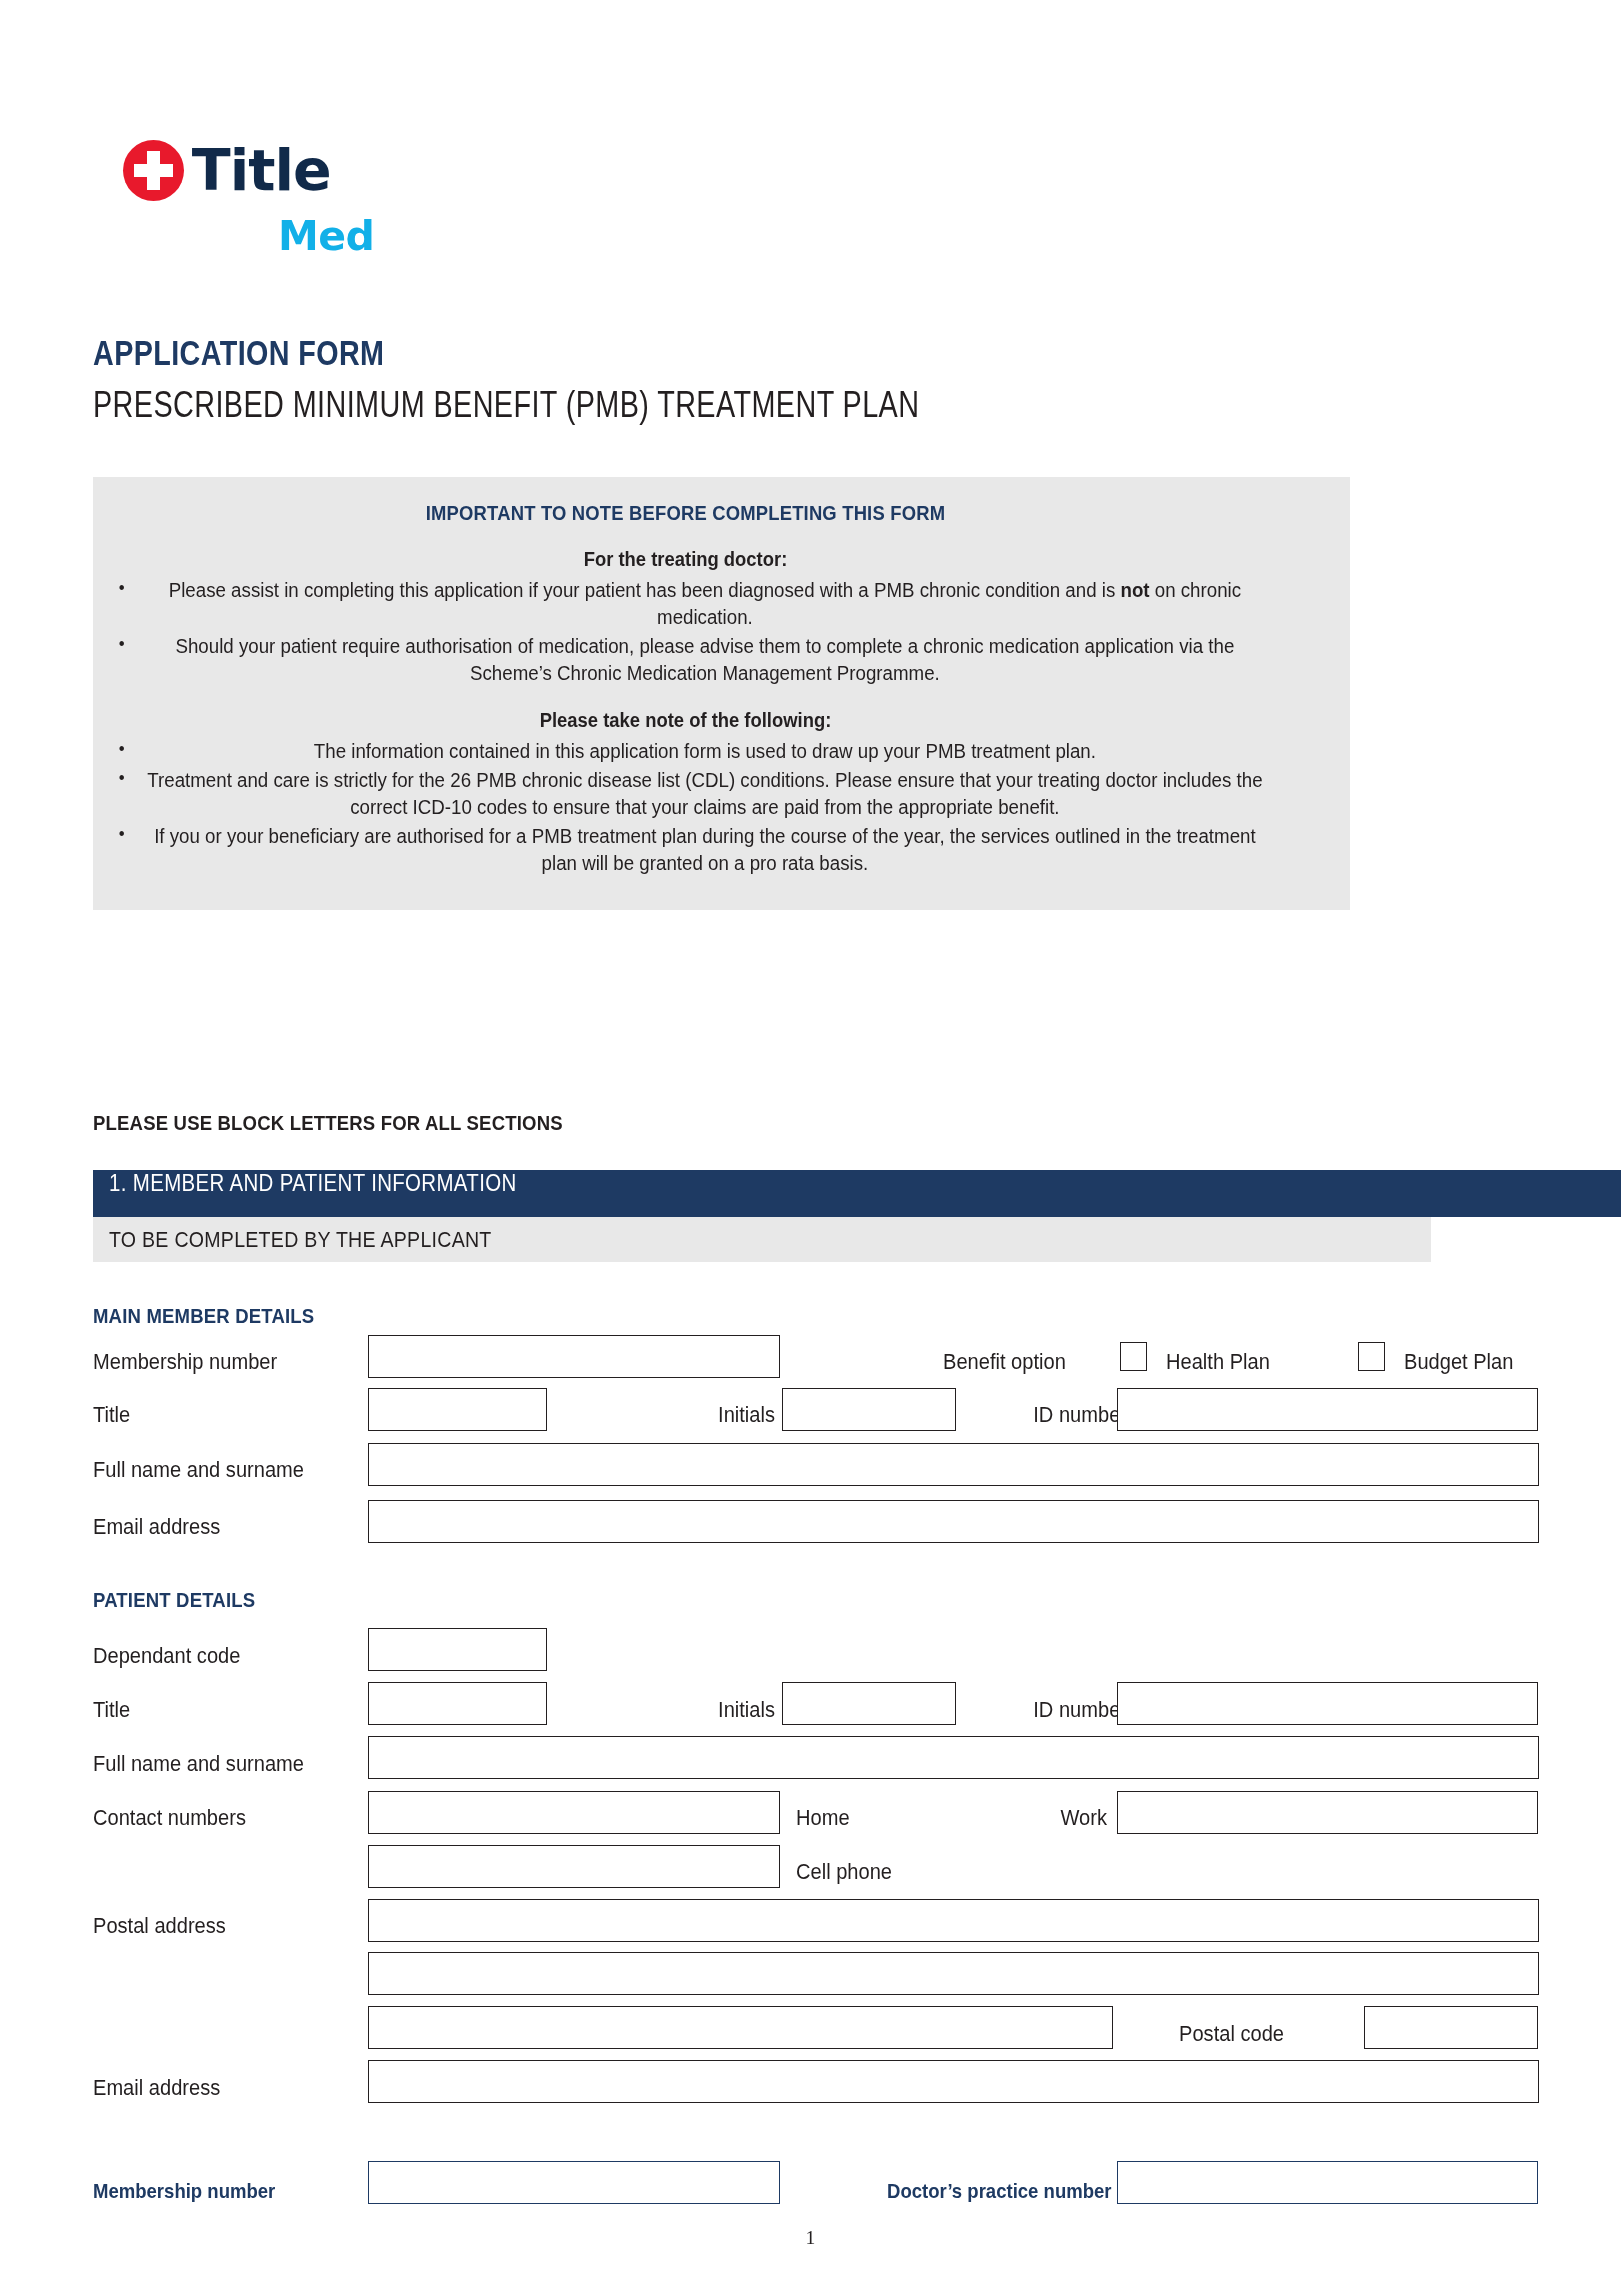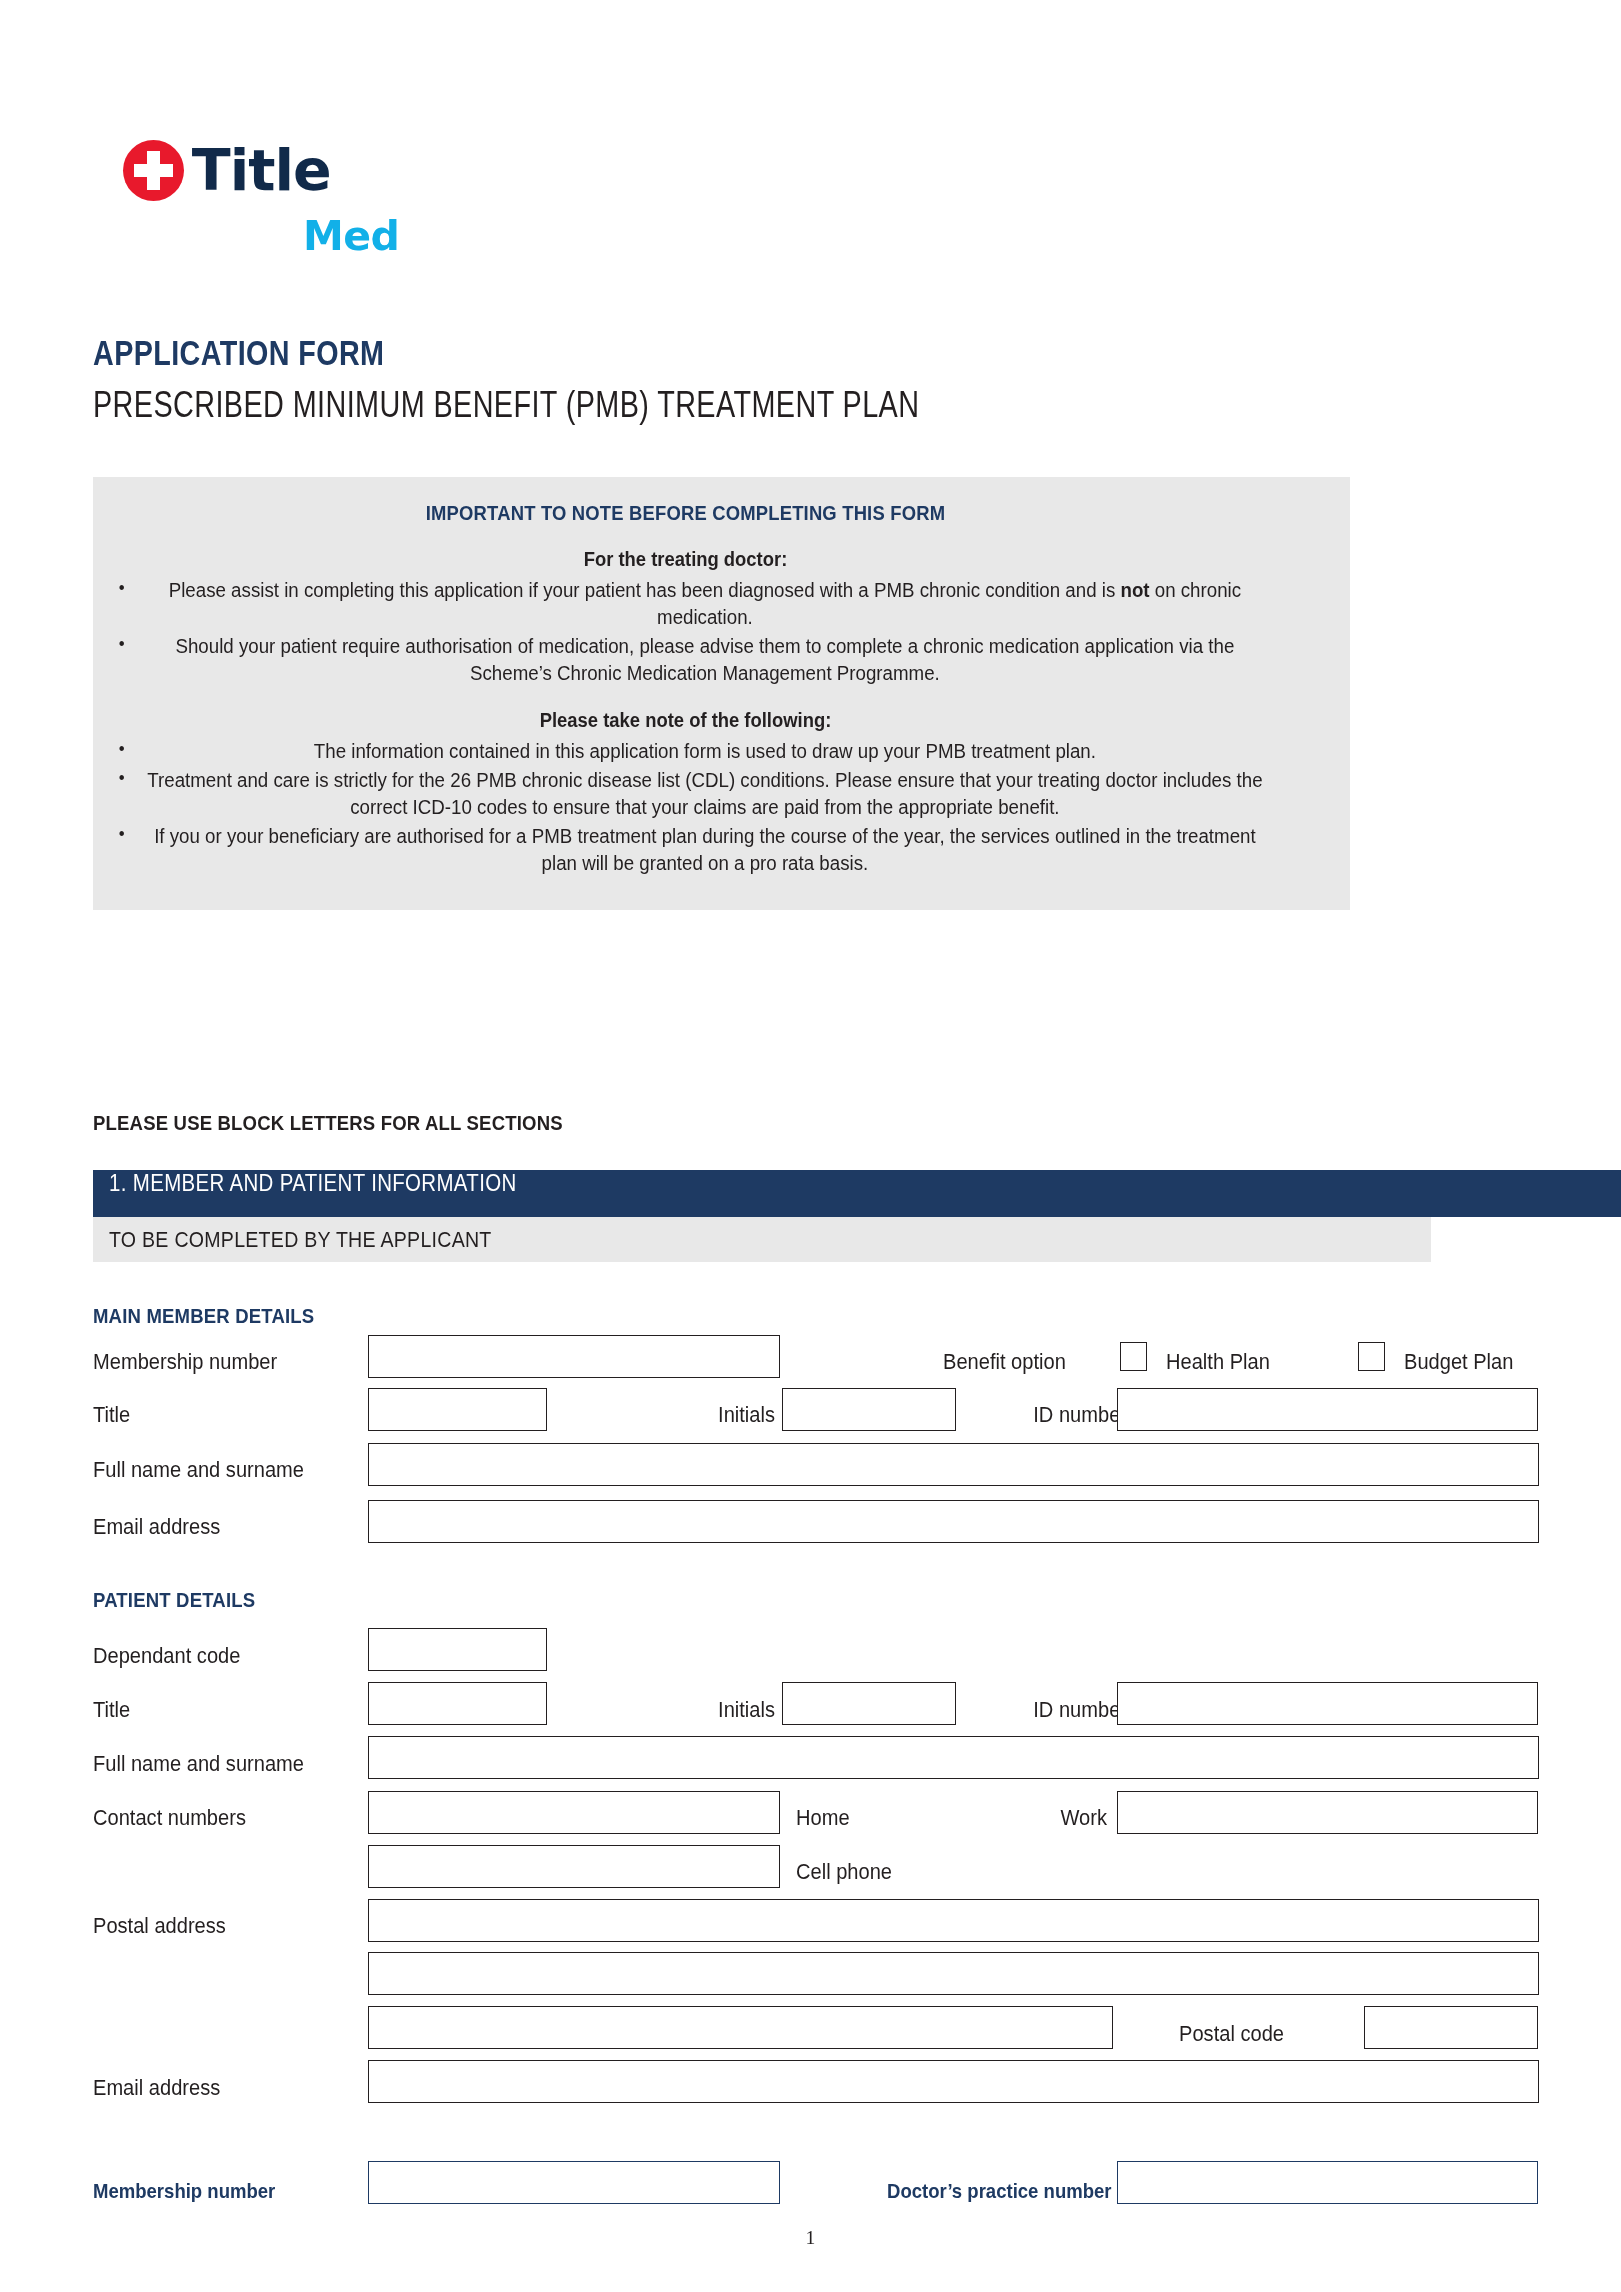--- a/index.html
+++ b/index.html
@@ -83,21 +83,20 @@
   .logo-med {
     position: absolute;
     left: 192px;
     top: 145px;
     font-family: "DejaVu Sans", sans-serif;
     font-weight: bold;
     font-size: 41px;
     color: #12b0e8;
     letter-spacing: -0.5px;
     line-height: 1;
-    margin-left: 25px;
   }
 
   
   .doc-title {
     position: absolute;
     left: 93px;
     top: 333px;
     font-family: "Liberation Sans Narrow", "Liberation Sans", sans-serif;
     font-weight: bold;
     font-size: 35px;

